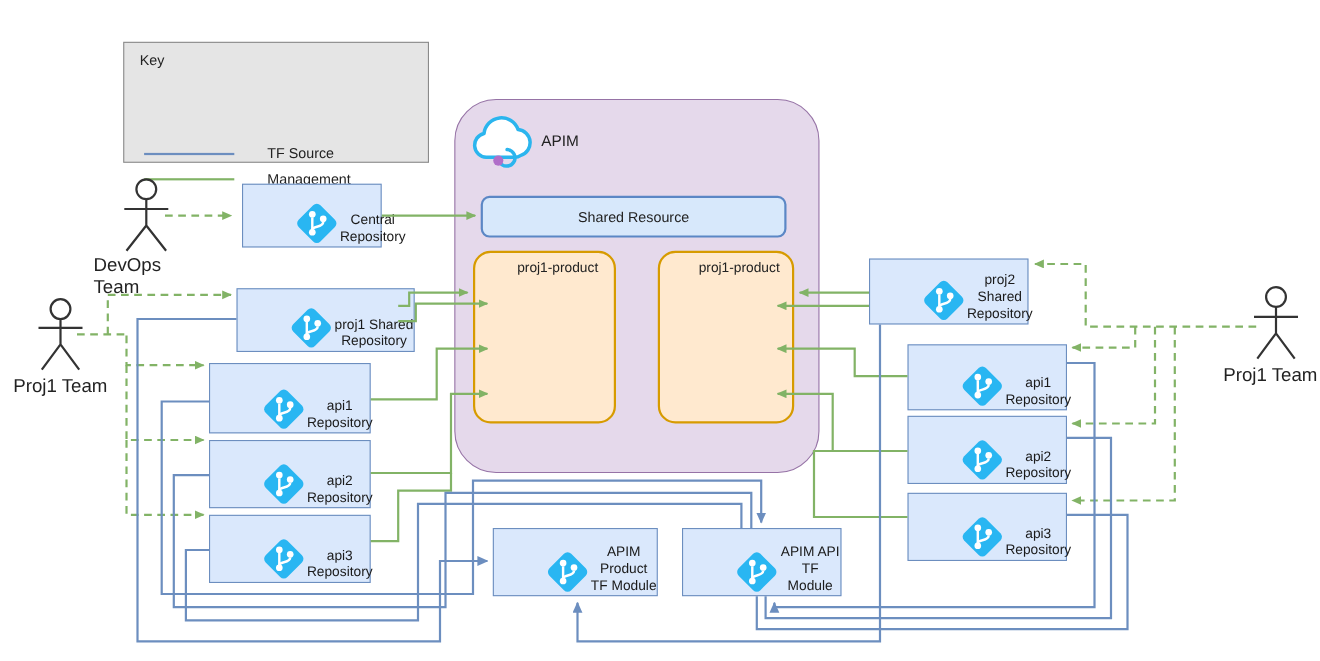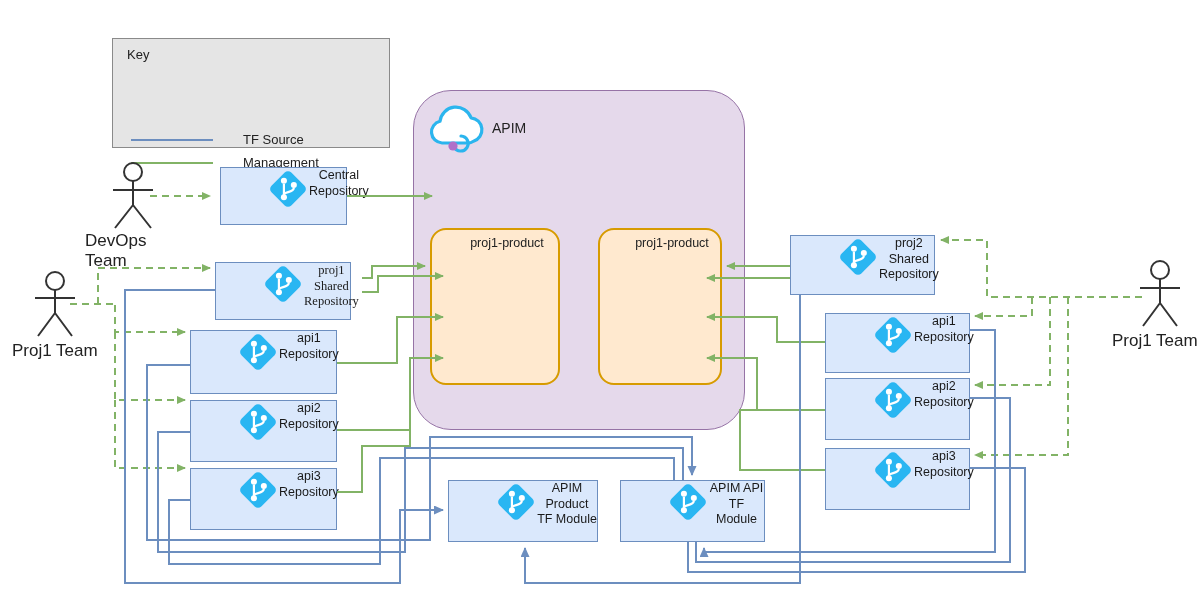--- a/index.html
+++ b/index.html
@@ -1,20 +1,20 @@
 <!DOCTYPE html>
 <html><head>
 <meta charset="utf-8">
 <style>
   html,body{margin:0;padding:0;background:#fff;}
   #canvas{position:relative;width:1200px;height:601px;background:#fff;overflow:hidden;
           font-family:"Liberation Sans",sans-serif;color:#222;}
   .abs{position:absolute;}
   .box{position:absolute;background:#dae8fc;border:1.5px solid #6c8ebf;
-       display:flex;align-items:flex-start;box-sizing:border-box;z-index:2;padding-left:40px;}
+       display:flex;align-items:flex-end;box-sizing:border-box;z-index:2;padding-left:40px;}
   .box .lbl{flex:1;text-align:center;font-size:12.5px;line-height:1.25;white-space:pre-line;color:#1a1a1a;}
   .gicon{flex:0 0 auto;margin-left:6px;}
   .container-purple{position:absolute;left:413px;top:90px;width:332px;height:340px;
        background:#e5d9eb;border:1.5px solid #9673a6;border-radius:38px;z-index:1;box-sizing:border-box;}
   .shared{position:absolute;left:437px;top:178px;width:278px;height:38px;background:#d7e8fb;
        border:2px solid #5b87c5;border-radius:8px;display:flex;align-items:center;justify-content:center;
        font-size:13px;z-index:2;box-sizing:border-box;}
   .product{position:absolute;top:228px;width:130px;height:157px;background:#ffe9cf;
        border:2px solid #d79b00;border-radius:16px;z-index:2;box-sizing:border-box;}
   .product .ptitle{text-align:center;font-size:12.5px;margin-top:6px;padding-left:24px;}
@@ -41,20 +41,23 @@
 
   <div class="container-purple"></div>
   <div class="apim-label">APIM</div>
 
   <svg class="abs" style="left:424px;top:103px;z-index:2;" width="62" height="56" viewBox="0 0 62 56">
     <path d="M18 40 a11 11 0 0 1 -2 -21.7 a16 16 0 0 1 31 -3.5 a12 12 0 0 1 2.5 23.4 a10 10 0 0 1 -6.5 1.8 z" fill="#ffffff" stroke="#2bb5ee" stroke-width="3.2" stroke-linejoin="round"></path>
     <path d="M30 44 a7.5 7.5 0 1 0 7 -11" fill="none" stroke="#2bb5ee" stroke-width="3.2" stroke-linecap="round"></path>
     <circle cx="29" cy="43" r="4.6" fill="#b06fc9"></circle>
   </svg>
 
+  <div class="shared">
+    <span>Shared Resource</span>
+  </div>
 
   <div class="product" style="left:430px;">
     <div class="ptitle">proj1-product</div>
   </div>
   <div class="pill" style="left:448px;top:262px;">
       <span>api1-api</span>
     </div>
   <div class="pill" style="left:448px;top:303px;">
       <span>api2-api</span>
     </div>
@@ -95,21 +98,21 @@
           <circle cx="23" cy="14.5" r="2.6" fill="#fff" stroke="none"></circle>
           <circle cx="14.5" cy="25" r="2.6" fill="#fff" stroke="none"></circle>
           <path d="M14.5 13.5 V23"></path>
           <path d="M23 17 c0 4.5 -8.5 3 -8.5 6"></path>
         </g>
       </svg>
     <span class="lbl">Central
 Repository</span>
   </div>
 
-  <div class="box" style="left:215px;top:262px;width:136px;height:58px;font-family:Liberation Serif, serif;">
+  <div class="box" style="left:215px;top:262px;width:162px;height:58px;">
     <svg class="gicon" width="42" height="42" viewBox="0 0 36 36">
         <rect x="6" y="6" width="24" height="24" rx="4" transform="rotate(45 18 18)" fill="#29b6f2"></rect>
         <g stroke="#fff" stroke-width="1.9" fill="none">
           <circle cx="14.5" cy="11" r="2.6" fill="#fff" stroke="none"></circle>
           <circle cx="23" cy="14.5" r="2.6" fill="#fff" stroke="none"></circle>
           <circle cx="14.5" cy="25" r="2.6" fill="#fff" stroke="none"></circle>
           <path d="M14.5 13.5 V23"></path>
           <path d="M23 17 c0 4.5 -8.5 3 -8.5 6"></path>
         </g>
       </svg>

